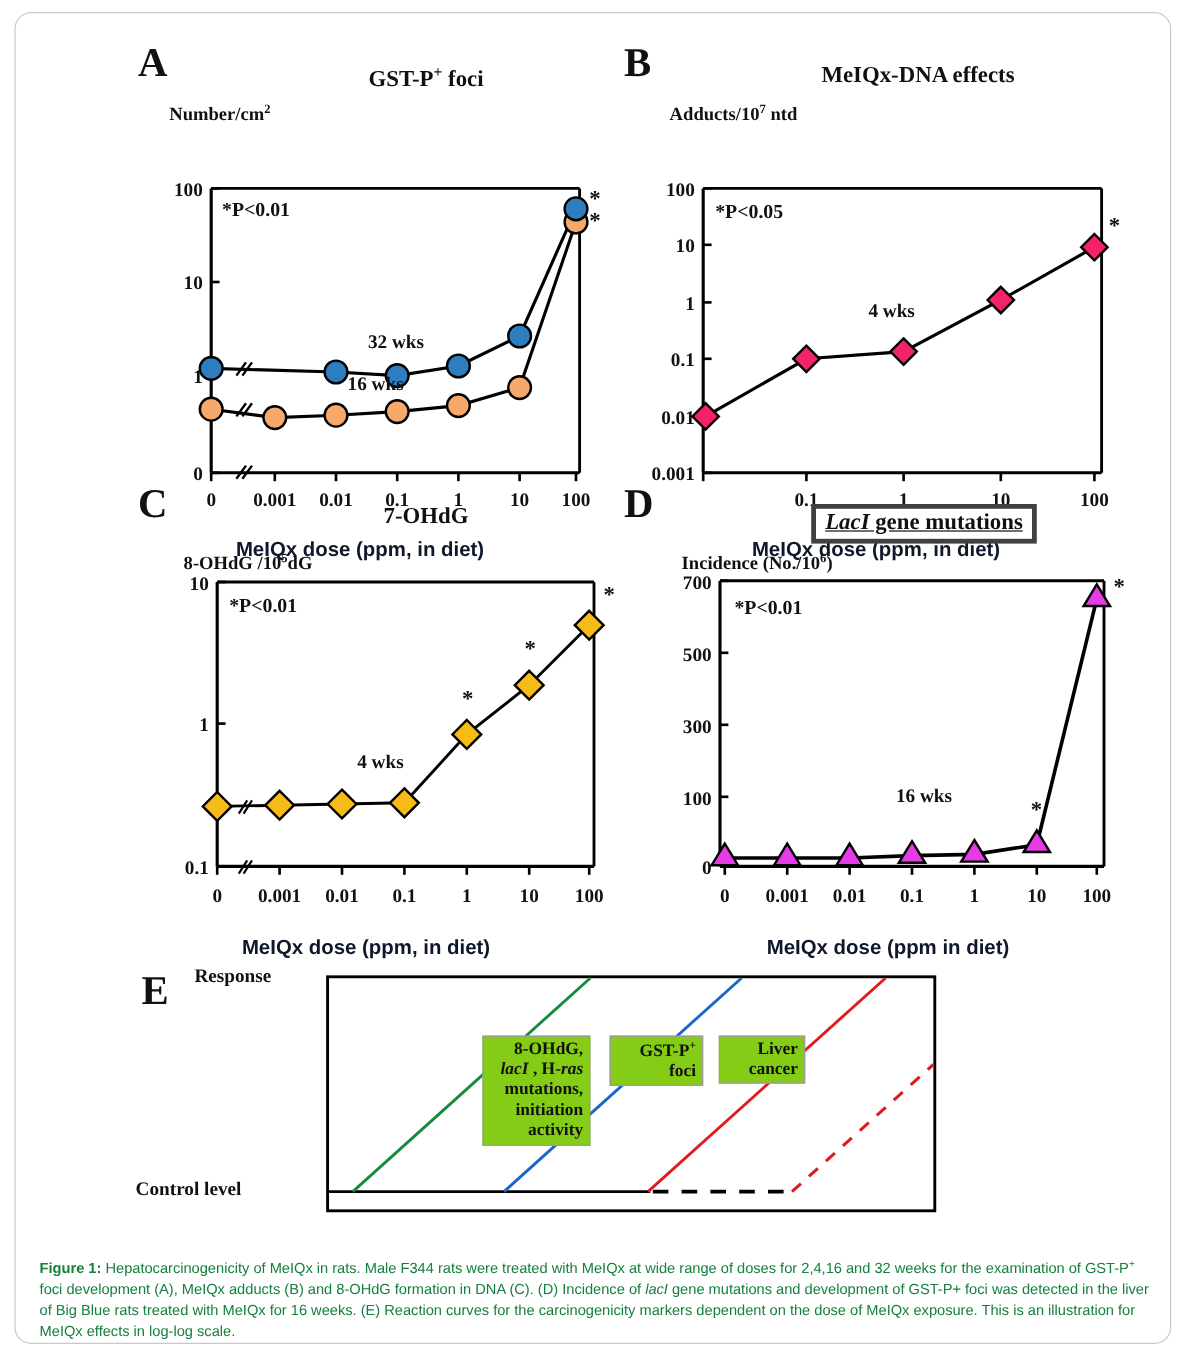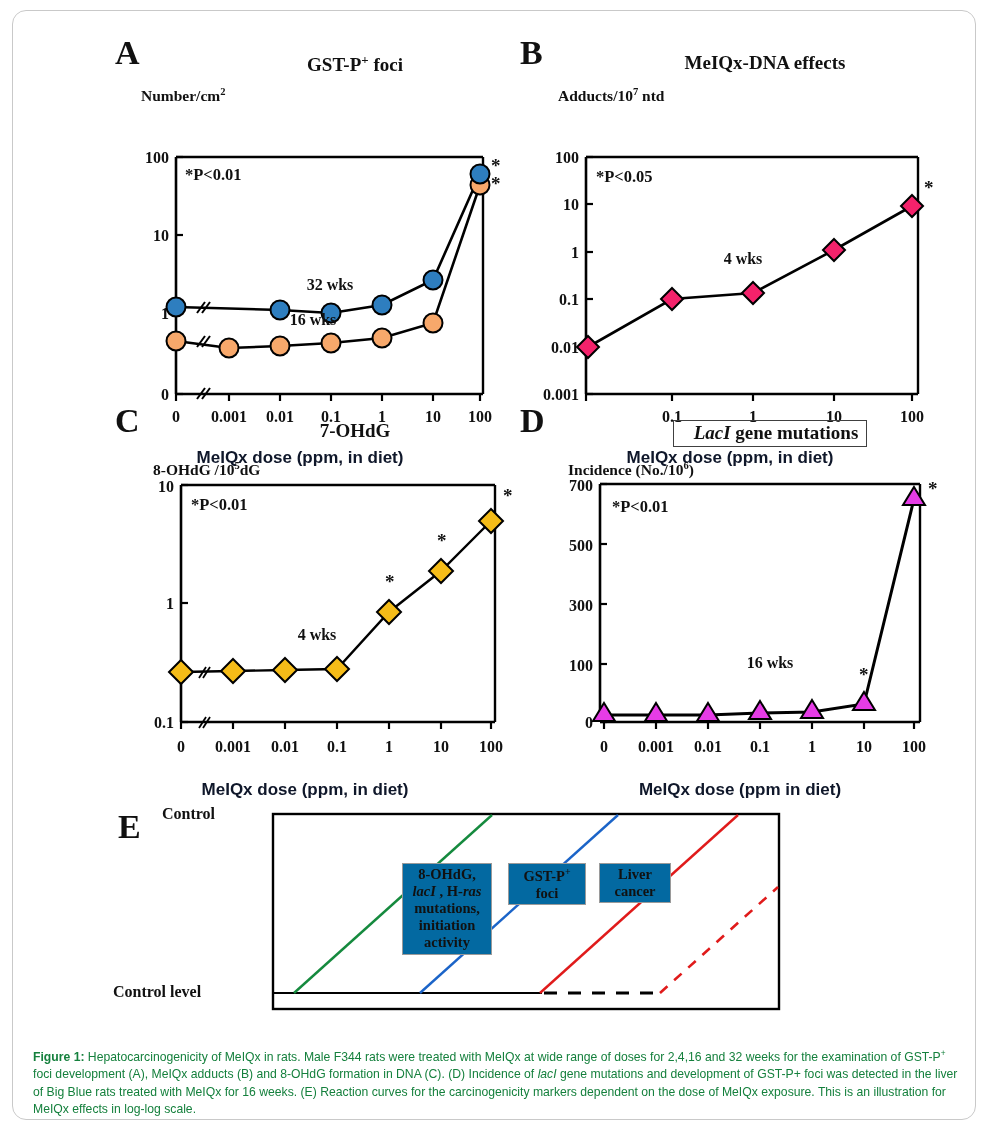--- a/index.html
+++ b/index.html
@@ -16,21 +16,21 @@
   .panel{position:absolute;}
   .plabel{
     font-family:"Liberation Serif",serif;font-weight:bold;font-size:34px;
     color:#111;line-height:1;
   }
   .ptitle{
     font-family:"Liberation Serif",serif;font-weight:bold;font-size:19px;
     color:#111;text-align:center;white-space:nowrap;
   }
   .ptitle-box{
-    border:1px solid #404040;padding:1px 8px 2px 20px;display:inline-block;
+    border:4px solid #404040;padding:1px 8px 2px 8px;display:inline-block;text-decoration:underline;
   }
   .axisname{
     font-family:"Liberation Serif",serif;font-weight:bold;font-size:15.5px;
     color:#111;white-space:nowrap;margin-left:44px;
   }
   .xaxisname{
     font-family:Liberation Sans, sans-serif;font-weight:bold;font-size:17px;
     color:#0f172a;white-space:nowrap;text-align:center;
   }
   svg{display:block;overflow:visible;}
@@ -40,23 +40,23 @@
   text.ann{
     font-family:"Liberation Serif",serif;font-weight:bold;font-size:16px;fill:#111;
   }
   text.star{
     font-family:"Liberation Serif",serif;font-weight:bold;font-size:19px;fill:#111;
   }
   text.pval{
     font-family:"Liberation Serif",serif;font-weight:bold;font-size:16.5px;fill:#111;
   }
   .elabel{
-    position:absolute;background:#0369a1;border:1px solid #9a9a9a;
+    position:absolute;background:#84cc16;border:1px solid #9a9a9a;
     font-family:"Liberation Serif",serif;font-weight:bold;font-size:14.5px;
-    color:#111;text-align:center;line-height:1.18;padding:2px 5px;
+    color:#111;text-align:right;line-height:1.18;padding:2px 5px;
     box-sizing:border-box;
   }
   .elabel i{font-style:italic;}
   .eaxis-text{
     position:absolute;font-family:"Liberation Serif",serif;font-weight:bold;
     font-size:16px;color:#111;white-space:nowrap;
   }
   #caption{
     position:absolute;left:33px;top:1048px;width:930px;
     font-family:"Liberation Sans",sans-serif;font-size:12.2px;line-height:1.42;
@@ -326,21 +326,21 @@
       <text class="star" x="428" y="17">*</text>
       <text class="ann" x="270" y="190" text-anchor="middle">16 wks</text>
     </svg>
 
     <div class="xaxisname" style="position:absolute;left:70px;top:376px;width:320px;">MeIQx dose (ppm in diet)</div>
   </div>
 
   <div class="panel" style="left:110px;top:800px;width:740px;height:250px;">
     <div class="plabel" style="position:absolute;left:8px;top:10px;">E</div>
 
-    <div class="eaxis-text" style="left:52px;top:5px;">Control</div>
+    <div class="eaxis-text" style="left:52px;top:5px;">Response</div>
     <div class="eaxis-text" style="left:3px;top:183px;">Control level</div>
 
     <svg width="520" height="210" style="position:absolute;left:162px;top:13px;">
       <rect x="1" y="1" width="506" height="195" fill="#ffffff" stroke="#000" stroke-width="2.4"></rect>
 
       <line x1="1" y1="180" x2="270" y2="180" stroke="#000" stroke-width="2.2"></line>
       <line x1="272" y1="180" x2="390" y2="180" stroke="#000" stroke-width="3" stroke-dasharray="13 11"></line>
 
       <line x1="22" y1="180" x2="220" y2="2" stroke="#158A3E" stroke-width="2.4"></line>
       <line x1="148" y1="180" x2="346" y2="2" stroke="#1B64C8" stroke-width="2.4"></line>

